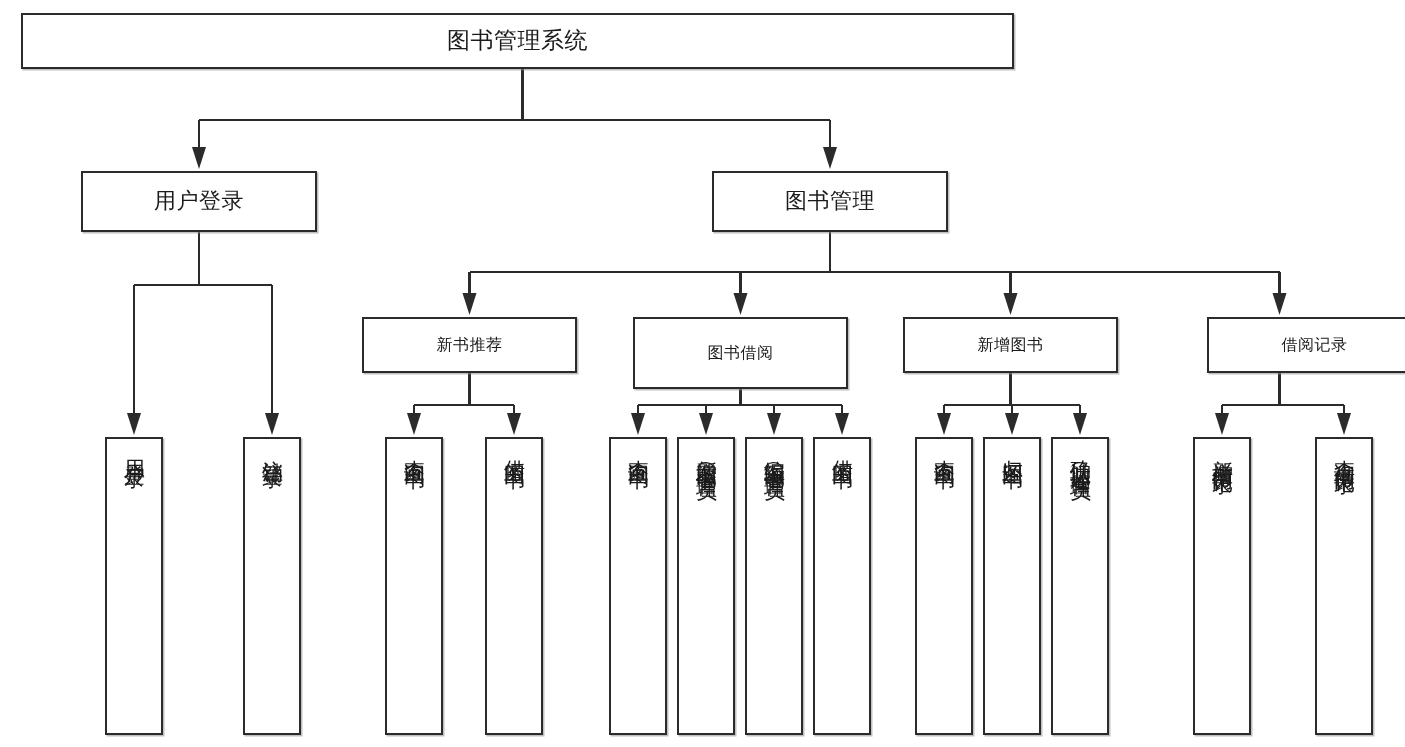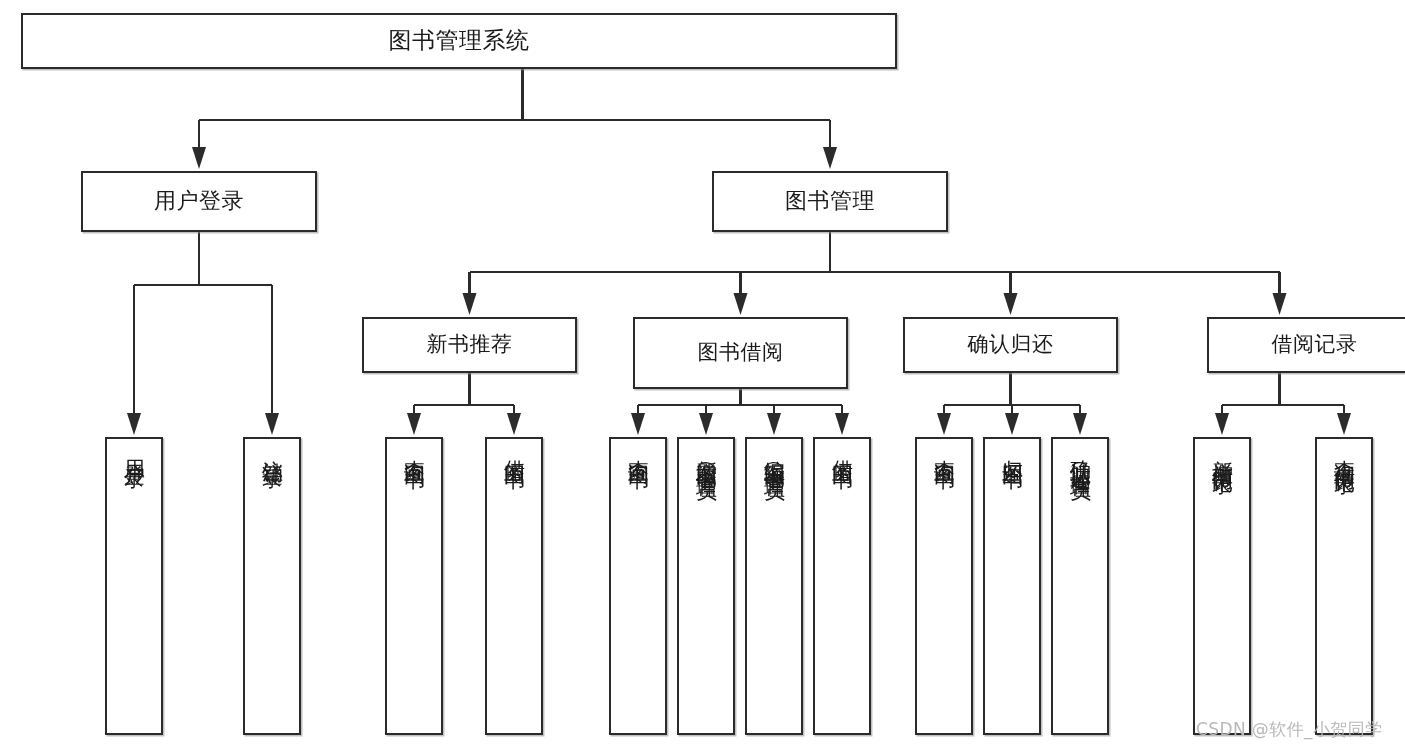--- a/index.html
+++ b/index.html
@@ -37,21 +37,21 @@
   }
   .node-label {
     color: #1b1b1b;
     line-height: 1.12;
     white-space: nowrap;
     text-align: center;
     letter-spacing: 0.5px;
   }
   .level-0 .node-label { font-size: 23px; }
   .level-1 .node-label { font-size: 22px; }
-  .level-2 .node-label { font-size: 21px; }
+  .level-2 .node-label { font-size: 16px; }
   .level-3 .node-label {
     font-size: 21px;
     writing-mode: vertical-rl;
     text-orientation: upright;
     letter-spacing: 3px;
     line-height: 1;
   }
   .level-3 {
     align-items: flex-start;
     padding-top: 4px;
@@ -117,37 +117,37 @@
       <line x1="1080" y1="405" x2="1080" y2="415" stroke="#2b2b2b" stroke-width="2.4" shape-rendering="crispEdges"></line>
       <polygon points="1073,413 1087,413 1080,435" fill="#2b2b2b"></polygon>
       <line x1="1279.5" y1="373" x2="1279.5" y2="405" stroke="#2b2b2b" stroke-width="2.4" shape-rendering="crispEdges"></line>
       <line x1="1222" y1="405" x2="1344" y2="405" stroke="#2b2b2b" stroke-width="2.4" shape-rendering="crispEdges"></line>
       <line x1="1222" y1="405" x2="1222" y2="415" stroke="#2b2b2b" stroke-width="2.4" shape-rendering="crispEdges"></line>
       <polygon points="1215,413 1229,413 1222,435" fill="#2b2b2b"></polygon>
       <line x1="1344" y1="405" x2="1344" y2="415" stroke="#2b2b2b" stroke-width="2.4" shape-rendering="crispEdges"></line>
       <polygon points="1337,413 1351,413 1344,435" fill="#2b2b2b"></polygon>
     </svg>
   <div id="node-layer">
-      <div class="node-box level-0" style="left: 21px; top: 13px; width: 876px; height: 56px;">
+      <div class="node-box level-0" style="left: 21px; top: 13px; width: 993px; height: 56px;">
         <div class="node-label">图书管理系统</div>
       </div>
       <div class="node-box level-1" style="left: 81px; top: 171px; width: 236px; height: 61px;">
         <div class="node-label">用户登录</div>
       </div>
       <div class="node-box level-1" style="left: 712px; top: 171px; width: 236px; height: 61px; font-family: Liberation Serif, serif;">
         <div class="node-label">图书管理</div>
       </div>
       <div class="node-box level-2" style="left: 362px; top: 317px; width: 215px; height: 56px;">
         <div class="node-label">新书推荐</div>
       </div>
       <div class="node-box level-2" style="left: 633px; top: 317px; width: 215px; height: 72px;">
         <div class="node-label">图书借阅</div>
       </div>
       <div class="node-box level-2" style="left: 903px; top: 317px; width: 215px; height: 56px;">
-        <div class="node-label">确认归还</div>
+        <div class="node-label">新增图书</div>
       </div>
       <div class="node-box level-2" style="left: 1172px; top: 317px; width: 215px; height: 56px; margin-left: 35px;">
         <div class="node-label">借阅记录</div>
       </div>
       <div class="node-box level-3" style="left: 105px; top: 437px; width: 58px; height: 298px;">
         <div class="node-label">用户登录</div>
       </div>
       <div class="node-box level-3" style="left: 243px; top: 437px; width: 58px; height: 298px;">
         <div class="node-label">注销登录</div>
       </div>
@@ -178,14 +178,13 @@
       <div class="node-box level-3" style="left: 1051px; top: 437px; width: 58px; height: 298px;">
         <div class="node-label">确认归还（管理员）</div>
       </div>
       <div class="node-box level-3" style="left: 1193px; top: 437px; width: 58px; height: 298px;">
         <div class="node-label">新增借阅记录</div>
       </div>
       <div class="node-box level-3" style="left: 1315px; top: 437px; width: 58px; height: 298px;">
         <div class="node-label">查询借阅记录</div>
       </div>
     </div>
-  <div class="watermark" style="left: 1196px; top: 718px;">CSDN @软件_小贺同学</div>
 </div>
 
 </body></html>

